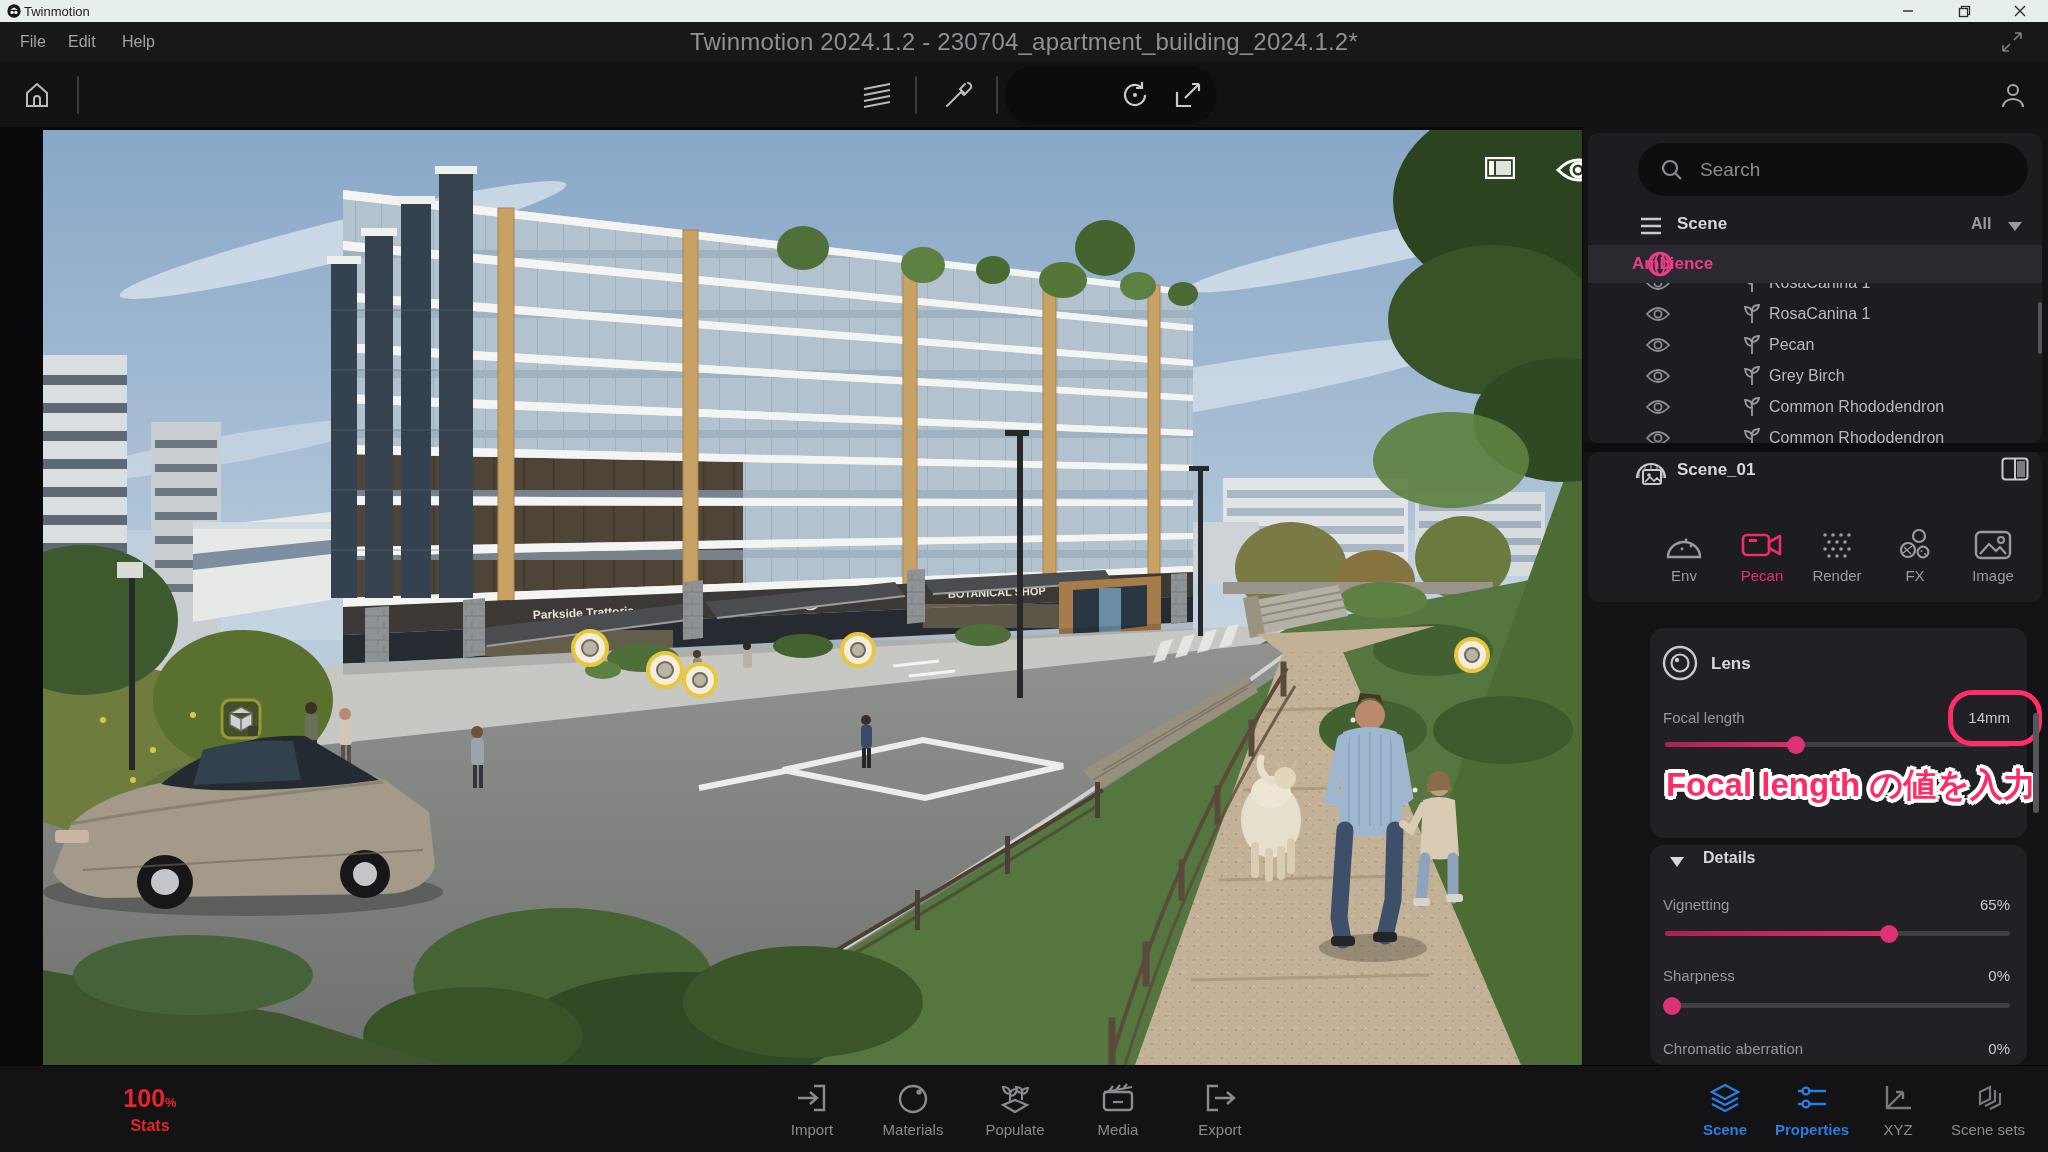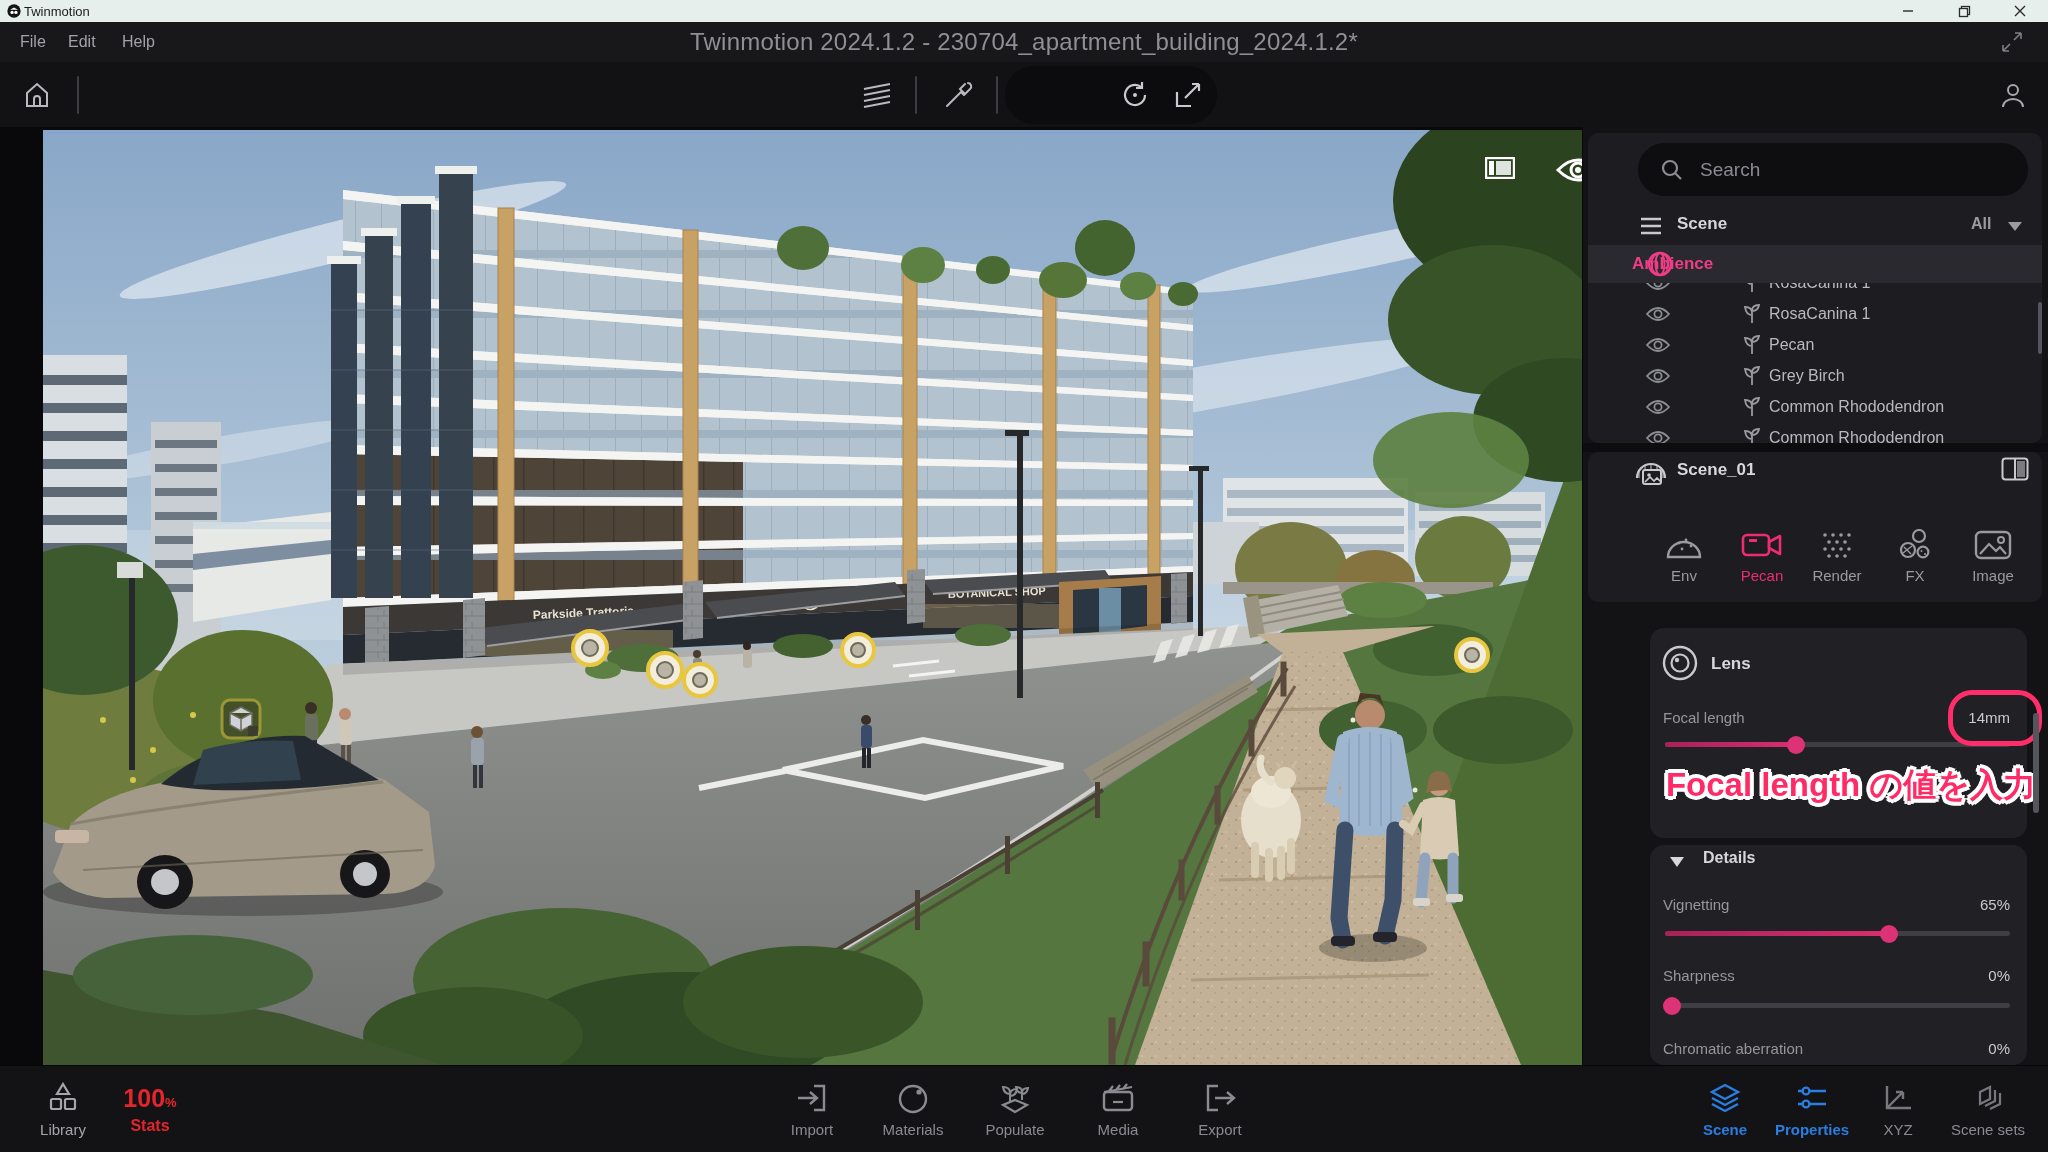--- a/index.html
+++ b/index.html
@@ -814,28 +814,20 @@
     <div class="sl-fill" style="width: 2%;">
         <div class="sl-thumb"></div>
       </div>
   </div>
 
   <span class="plabel" style="left:80px;top:913px">Chromatic aberration</span>
   <span class="pvalue" style="left:327px;top:913px;width:100px">0%</span>
 </div>
 
 <div id="bottombar">
-  <div class="bitem" style="left:8px">
-    <svg width="36" height="32" viewBox="0 0 36 32">
-      <path d="M18 2 L24 12 H12 Z" fill="none" stroke="#a5a5ab" stroke-width="2.2"></path>
-      <rect x="6" y="17" width="10" height="10" rx="1.5" fill="none" stroke="#a5a5ab" stroke-width="2.2"></rect>
-      <rect x="20" y="17" width="10" height="10" rx="1.5" fill="none" stroke="#a5a5ab" stroke-width="2.2"></rect>
-    </svg>
-    <div class="bl" style="color:#a5a5ab">Library</div>
-  </div>
   <div id="stats-item">
     <div class="v"><span>100</span><span class="u">%</span></div>
     <div class="bl">Stats</div>
   </div>
 
   <div class="bitem" style="left:858px">
     <svg width="34" height="32" viewBox="0 0 34 32">
       <circle cx="17" cy="17" r="13" fill="none" stroke="#8a8a91" stroke-width="2.4"></circle>
       <circle cx="23" cy="10" r="2.6" fill="#8a8a91"></circle>
     </svg>

